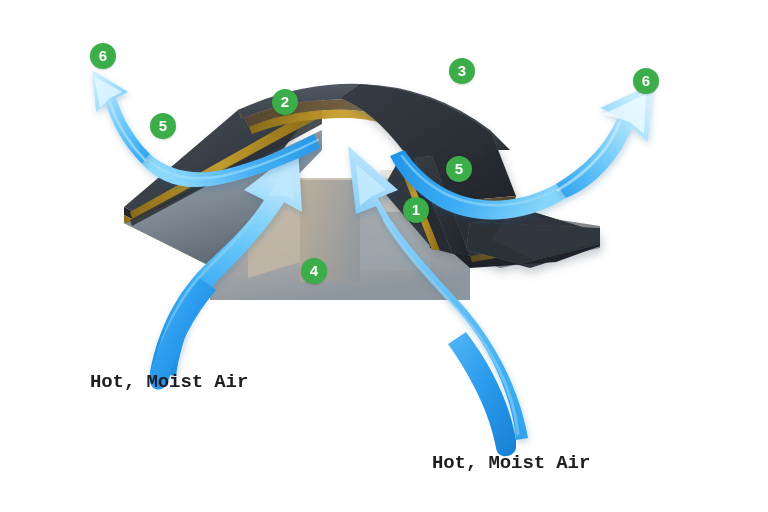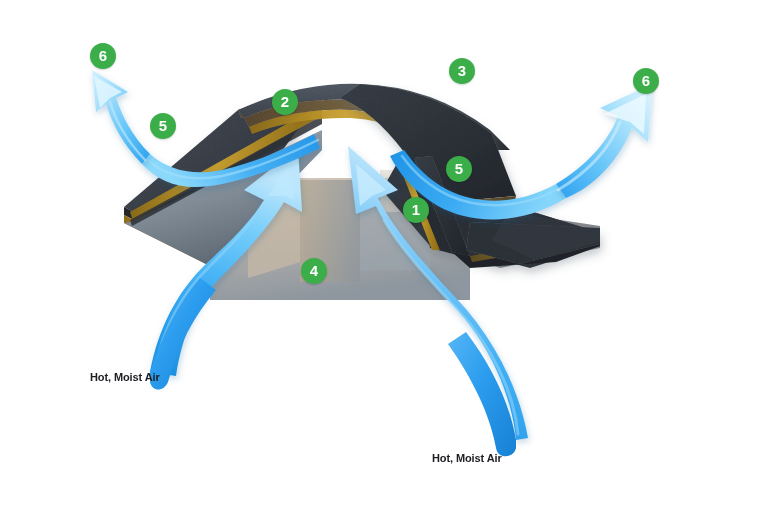--- a/index.html
+++ b/index.html
@@ -34,22 +34,22 @@
     font-family: "Liberation Sans", sans-serif;
     font-size: 15px;
     font-weight: bold;
     line-height: 26px;
     text-align: center;
     box-shadow: 0 1px 2px rgba(0,0,0,0.18);
     user-select: none;
   }
   .air-label {
     position: absolute;
-    font-family: Liberation Sans, sans-serif;
-    font-size: 11px;
+    font-family: Liberation Mono, monospace;
+    font-size: 19px;
     font-weight: bold;
     color: #1d1d22;
     letter-spacing: -0.1px;
     white-space: nowrap;
   }
 </style>
 </head>
 <body>
 
 <div id="stage">

